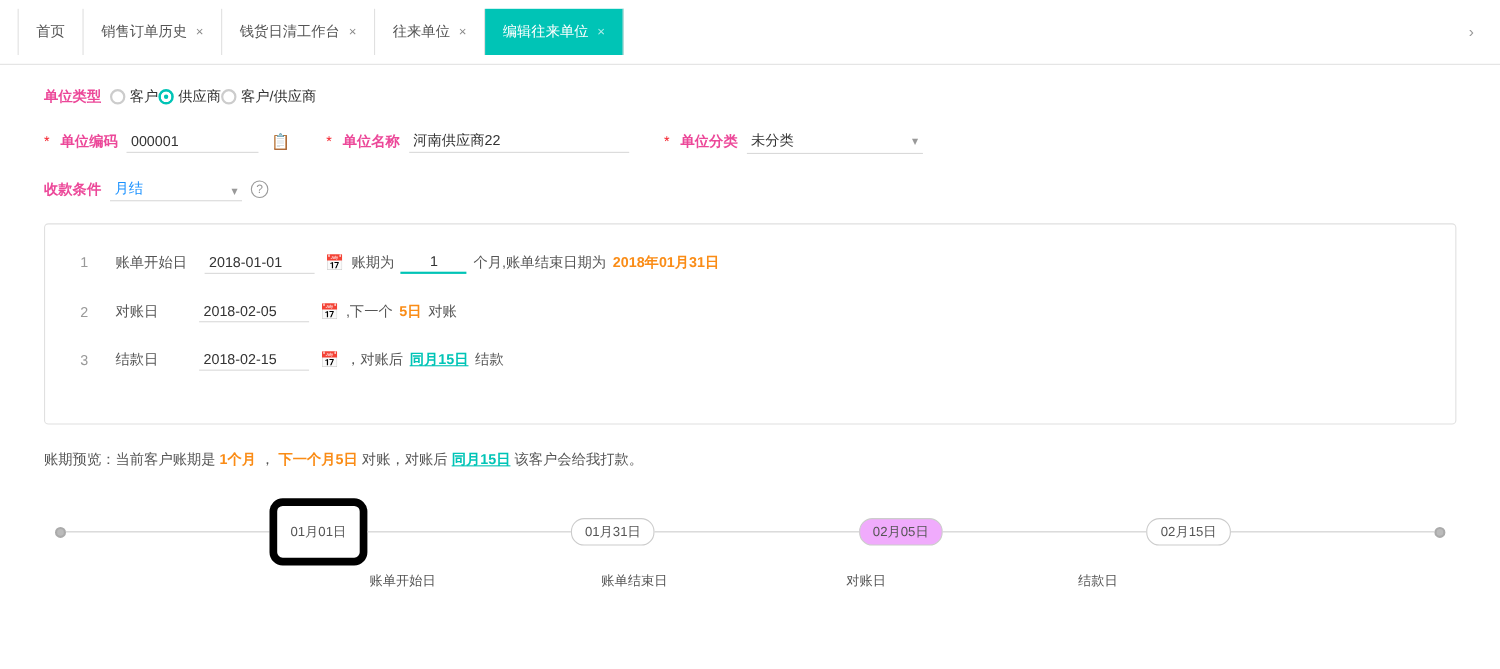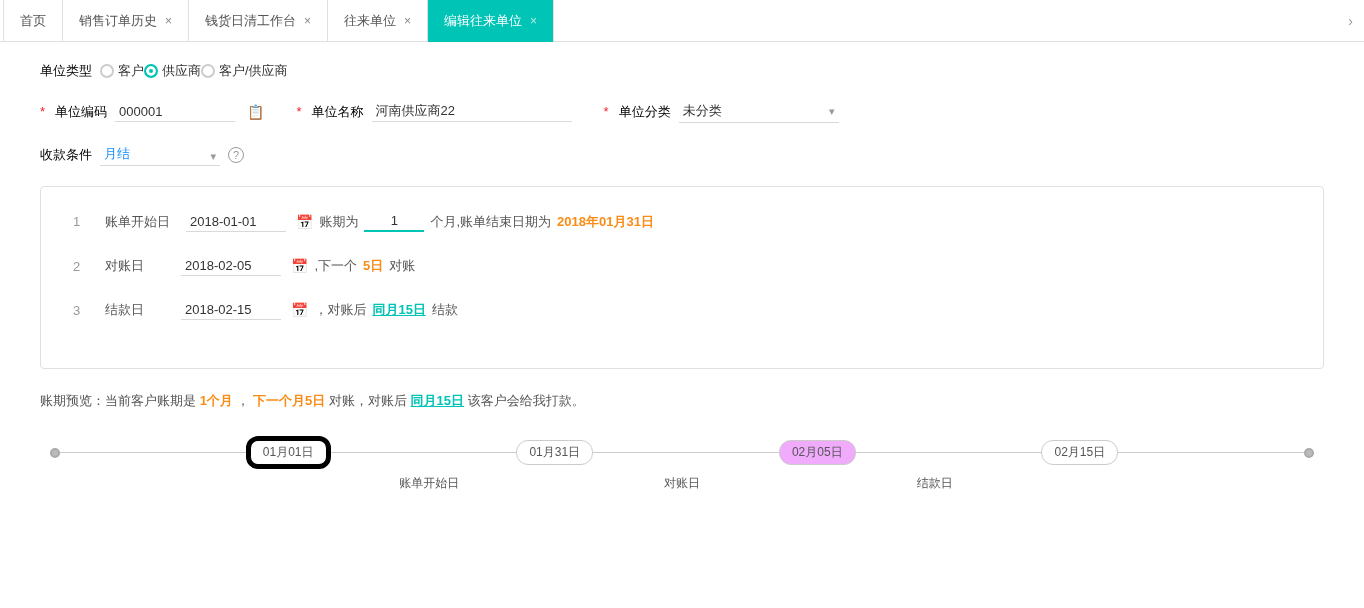--- a/index.html
+++ b/index.html
@@ -1,21 +1,21 @@
 <!DOCTYPE html>
 <html><head>
   <meta charset="utf-8">
   <style>
     * { box-sizing: border-box; margin: 0; padding: 0; }
     body { font-family: "Microsoft YaHei", "PingFang SC", Arial, sans-serif; font-size: 13px; color: #333; background: #f5f5f5; }
 
     
     .tabs-bar {
       display: flex; align-items: center; background: #fff;
-      border-bottom: 1px solid #e0e0e0; height: 42px; padding: 0 3px;
+      border-bottom: 1px solid #e0e0e0; height: 59px; padding: 0 16px;
     }
     .tab-item {
       display: flex; align-items: center; height: 42px; padding: 0 16px;
       cursor: pointer; font-size: 13px; color: #555; border-right: 1px solid #e0e0e0;
       white-space: nowrap;
     }
     .tab-item.active {
       background: #00c4b6; color: #fff;
     }
     .tab-item .close-icon {
@@ -25,21 +25,21 @@
     .tabs-right-arrow {
       margin-left: auto; font-size: 14px; color: #999; padding: 0 8px; cursor: pointer;
     }
 
     
     .main-content { background: #fff; padding: 20px 40px; min-height: calc(100vh - 42px); }
 
     
     .form-row { display: flex; align-items: center; margin-bottom: 20px; gap: 32px; flex-wrap: wrap; }
     .form-item { display: flex; align-items: center; gap: 8px; }
-    .form-label { color: #000000; white-space: nowrap; }
+    .form-label { color: #ec4899; white-space: nowrap; font-weight: bold; }
     .required { color: #f5222d; margin-right: 2px; }
 
     
     .radio-group { display: flex; align-items: center; }
     .radio-item { display: flex; align-items: center; gap: 4px; cursor: pointer; }
     .radio-circle { width: 14px; height: 14px; border-radius: 50%; border: 2px solid #ccc; display: inline-block; }
     .radio-circle.checked { border-color: #00c4b6; background: #00c4b6; box-shadow: inset 0 0 0 3px #fff; }
 
     
     .input-field {
@@ -225,21 +225,21 @@
     <span class="cyan">同月15日</span>
     <span> 该客户会给我打款。</span>
   </div>
 
   <div style="display:flex; align-items:center; width:100%; padding: 0 10px;">
 
     <span style="width:10px;height:10px;border-radius:50%;background:#bbb;border:2px solid #aaa;flex-shrink:0;display:inline-block;"></span>
     <span style="flex:1;height:1px;background:#ccc;"></span>
 
     <div style="display:flex;flex-direction:column;align-items:center;">
-      <div style="border:5px solid #000000;border-radius:12px;padding:3px 12px;font-size:12px;color:#555;background:#fff;white-space:nowrap;">01月01日</div>
+      <div style="border:7px solid #000000;border-radius:12px;padding:15px 12px;font-size:12px;color:#555;background:#fff;white-space:nowrap;">01月01日</div>
     </div>
     <span style="flex:1;height:1px;background:#ccc;"></span>
 
     <div style="display:flex;flex-direction:column;align-items:center;">
       <div style="border:1px solid #ccc;border-radius:12px;padding:3px 12px;font-size:12px;color:#555;background:#fff;white-space:nowrap;">01月31日</div>
     </div>
     <span style="flex:1;height:1px;background:#ccc;"></span>
 
     <div style="display:flex;flex-direction:column;align-items:center;">
       <div style="border:1px solid #ccc;border-radius:12px;padding:3px 12px;font-size:12px;color:#555;background:#f0abfc;white-space:nowrap;">02月05日</div>
@@ -253,20 +253,23 @@
 
     <span style="width:10px;height:10px;border-radius:50%;background:#bbb;border:2px solid #aaa;flex-shrink:0;display:inline-block;"></span>
   </div>
 
   <div style="display:flex; align-items:center; width:100%; padding: 6px 10px 0;">
     <span style="flex:1;"></span>
     <div style="display:flex; flex:1; justify-content:center;">
       <span style="font-size:12px;color:#555;">账单开始日</span>
     </div>
     <div style="display:flex; flex:1; justify-content:center;">
+      <span style="font-size:12px;color:#555;">账单结束日</span>
+    </div>
+    <div style="display:flex; flex:1; justify-content:center;">
       <span style="font-size:12px;color:#555;">对账日</span>
     </div>
     <div style="display:flex; flex:1; justify-content:center;">
       <span style="font-size:12px;color:#555;">结款日</span>
     </div>
     <span style="flex:1;"></span>
   </div>
 
 </div>
 

